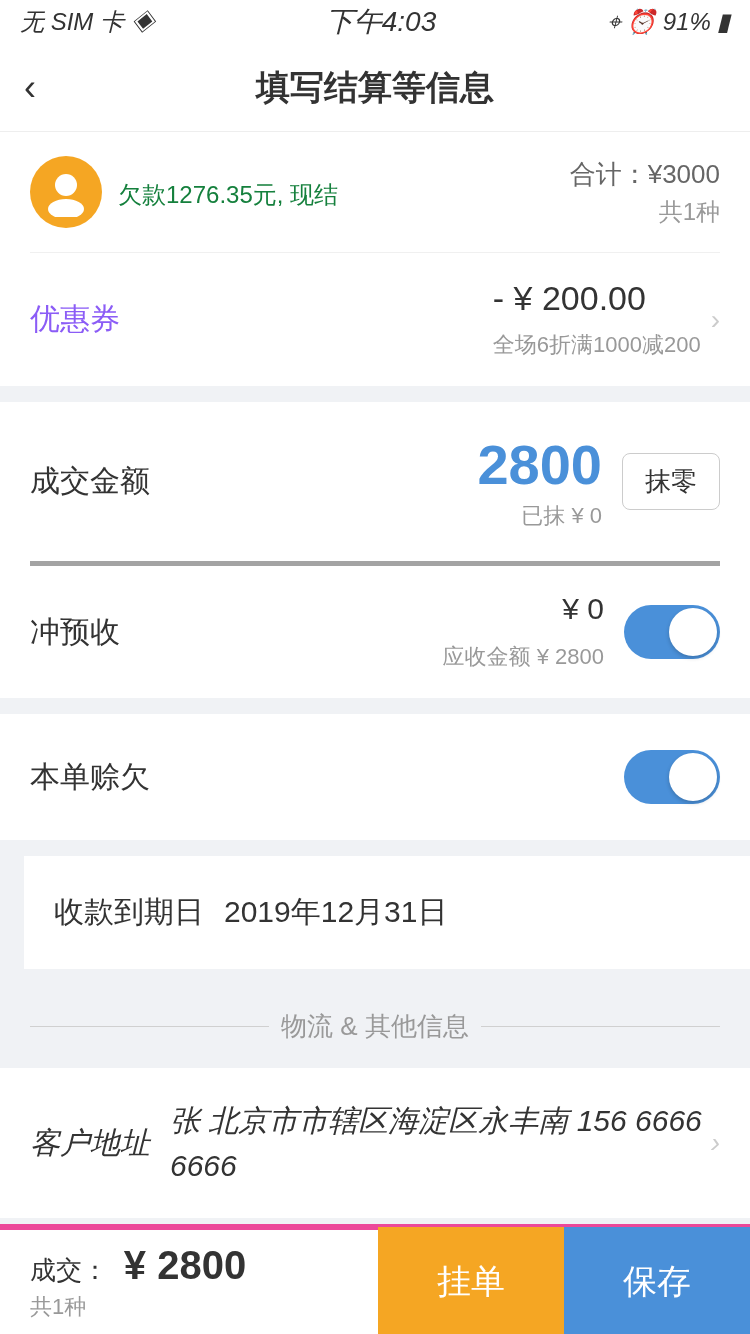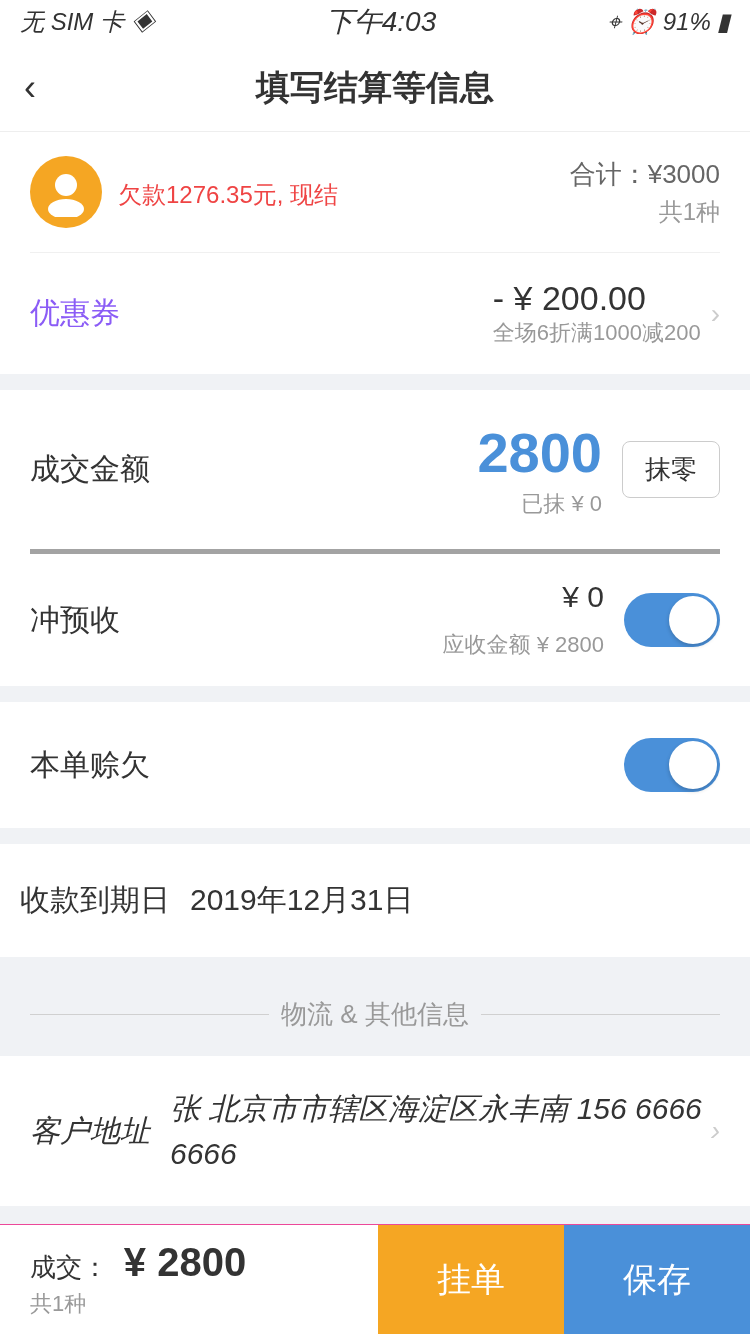--- a/index.html
+++ b/index.html
@@ -86,21 +86,21 @@
       height: 50px;
       fill: #fff;
     }
     .customer-info .phone {
       font-size: 32px;
       font-weight: 500;
       color: #333;
     }
     .customer-info .sub {
       font-size: 24px;
-      color: #ef4444;
+      color: #15803d;
       margin-top: 6px;
     }
     .customer-right {
       text-align: right;
     }
     .customer-right .total-label {
       font-size: 26px;
       color: #666;
     }
     .customer-right .total-count {
@@ -127,21 +127,21 @@
       gap: 10px;
     }
     .coupon-discount {
       font-size: 34px;
       color: #333;
       font-weight: 500;
     }
     .coupon-desc {
       font-size: 22px;
       color: #999;
-      margin-top: 0;
+      margin-top: 12px;
       text-align: right;
     }
     .chevron-right {
       font-size: 28px;
       color: #ccc;
     }
 
     
     .amount-section {
       background: #fff;
@@ -249,21 +249,22 @@
     }
     .debt-label {
       font-size: 30px;
       color: #333;
     }
 
     
     .due-section {
       background: #fff;
       margin-bottom: 16px;
-      padding: 0 20px;
+      padding: 0 30px;
+      margin-left: 24px;
     }
     .due-row {
       display: flex;
       align-items: center;
       padding: 36px 0;
       gap: 20px;
     }
     .due-label {
       font-size: 30px;
       color: #333;
@@ -327,21 +328,21 @@
     
     .bottom-bar {
       position: fixed;
       bottom: 0;
       left: 0;
       width: 750px;
       height: 110px;
       background: #fff;
       display: flex;
       align-items: center;
-      border-top: 1px solid #ec4899;
+      border-top: 6px solid #ec4899;
     }
     .bottom-summary {
       flex: 1;
       padding: 0 30px;
     }
     .bottom-deal-label {
       font-size: 26px;
       color: #333;
     }
     .bottom-deal-amount {

